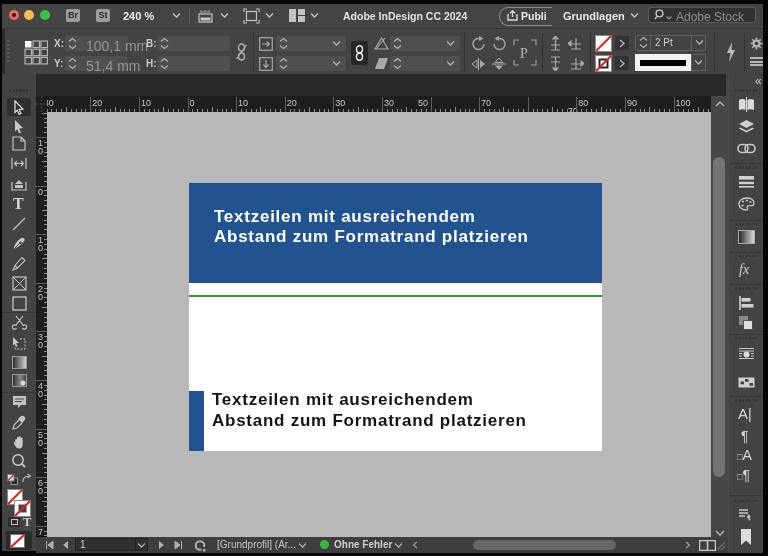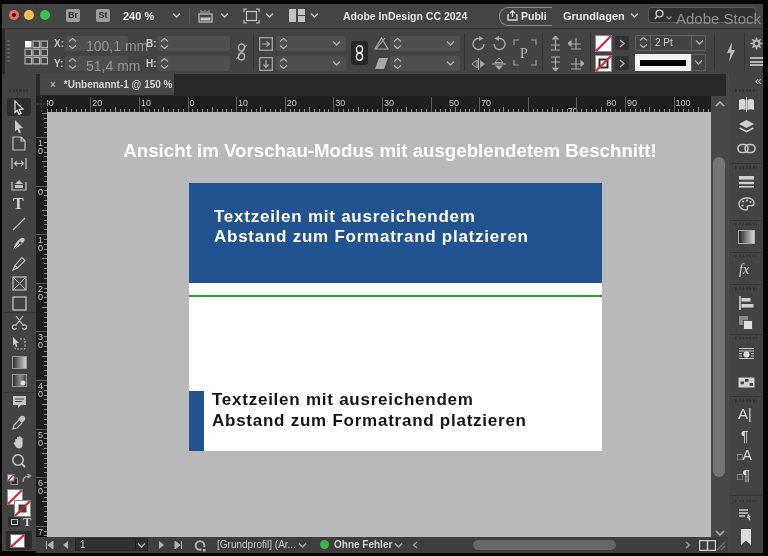--- a/index.html
+++ b/index.html
@@ -92,21 +92,21 @@
     </svg>
 
   <div class="abs" style="left:646px;top:3px;width:108px;height:16px;background:#313131;border:1px solid #5a5a5a;border-radius:3px;box-sizing:border-box;"></div>
   <svg class="abs" style="left:652px;top:5px;" width="12" height="12">
     <circle cx="5.5" cy="4.5" r="3.4" fill="none" stroke="#c9c9c9" stroke-width="1.4"></circle>
     <path d="M3 7.5 L1 10" stroke="#c9c9c9" stroke-width="1.4"></path>
   </svg>
   <svg class="abs" style="left:664px;top:12px;" width="6" height="5">
       <path d="M0.5 0.5 L3 3 L5.5 0.5" stroke="#999" stroke-width="1.1" fill="none"></path>
     </svg>
-  <div class="abs" style="left:674px;top:6px;font-size:15px;color:#8f8f8f;">Adobe Stock</div>
+  <div class="abs" style="left:674px;top:6px;font-size:12px;color:#8f8f8f;">Adobe Stock</div>
 </div>
 
 <div class="abs" id="cpanel">
   <div class="abs" style="left:0;top:0;width:3px;height:45px;background:#2a2a2a;"></div>
   <div class="abs" style="left:5px;top:11px;width:3px;height:24px;background-image:repeating-linear-gradient(180deg,#5a5a5a 0,#5a5a5a 2px,transparent 2px,transparent 4px);"></div>
 
   <svg class="abs" style="left:22px;top:11px;" width="24" height="25">
     <rect x="1" y="1" width="6.5" height="6.5" fill="#fff"></rect>
     <rect x="9" y="1" width="6.5" height="6.5" fill="none" stroke="#b5b5b5" stroke-width="1.2"></rect>
     <rect x="17" y="1" width="6.5" height="6.5" fill="none" stroke="#b5b5b5" stroke-width="1.2"></rect>
@@ -288,21 +288,20 @@
     <circle cx="6.5" cy="6.5" r="1.8" fill="#3d3d3d"></circle>
   </svg>
   <div class="abs" style="left:748px;top:28px;width:13px;height:2px;background:#b5b5b5;"></div>
   <div class="abs" style="left:748px;top:31.5px;width:13px;height:2px;background:#b5b5b5;"></div>
   <div class="abs" style="left:748px;top:35px;width:13px;height:2px;background:#b5b5b5;"></div>
 </div>
 
 <div class="abs" id="tabbar">
   <div class="abs" style="left:0;top:0;width:34px;height:22px;background:#434343;"></div>
   <div class="abs" style="left:5px;top:0px;color:#c9c9c9;font-size:12px;">»</div>
-  <div id="tab"><span style="margin-left:10px;color:#b0b0b0;">×</span><span style="margin-left:8px;">*Unbenannt-1 @ 150 %</span></div>
   <div class="abs" style="left:724px;top:0;width:37px;height:22px;background:#434343;"></div>
 </div>
 
 <div class="abs" id="ltool">
   <div class="dots" style="left:7px;top:15px;width:20px;"></div>
 
   <div class="abs" style="left:5px;top:23.5px;width:24px;height:18.5px;background:#2e2e2e;border-radius:2px;"></div>
   <svg class="abs" style="left:11px;top:25.5px;" width="12" height="15">
       <path d="M2 1 L10 9 L6.2 9.4 L8 13.5 L6 14.3 L4.3 10.2 L2 12.4 Z" fill="none" stroke="#e2e2e2" stroke-width="1.2"></path>
     </svg>
@@ -521,21 +520,21 @@
       <div class="abs" style="left:350.8px;top:13px;width:1px;height:3px;background:#8a8a8a;"></div>
       <div class="abs" style="left:355.6px;top:13px;width:1px;height:3px;background:#8a8a8a;"></div>
       <div class="abs" style="left:360.5px;top:13px;width:1px;height:3px;background:#8a8a8a;"></div>
       <div class="abs" style="left:365.3px;top:13px;width:1px;height:3px;background:#8a8a8a;"></div>
       <div class="abs" style="left:370.2px;top:11px;width:1px;height:5px;background:#8a8a8a;"></div>
       <div class="abs" style="left:375.1px;top:13px;width:1px;height:3px;background:#8a8a8a;"></div>
       <div class="abs" style="left:379.9px;top:13px;width:1px;height:3px;background:#8a8a8a;"></div>
       <div class="abs" style="left:384.8px;top:13px;width:1px;height:3px;background:#8a8a8a;"></div>
       <div class="abs" style="left:389.6px;top:13px;width:1px;height:3px;background:#8a8a8a;"></div>
       <div class="abs" style="left:394.5px;top:1px;width:1px;height:15px;background:#5f5f5f;"></div>
-      <div class="rlbl" style="left:413px;top:2px;">50</div>
+      <div class="rlbl" style="left:382px;top:2px;">50</div>
       <div class="abs" style="left:399.4px;top:13px;width:1px;height:3px;background:#8a8a8a;"></div>
       <div class="abs" style="left:404.2px;top:13px;width:1px;height:3px;background:#8a8a8a;"></div>
       <div class="abs" style="left:409.1px;top:13px;width:1px;height:3px;background:#8a8a8a;"></div>
       <div class="abs" style="left:413.9px;top:13px;width:1px;height:3px;background:#8a8a8a;"></div>
       <div class="abs" style="left:418.8px;top:11px;width:1px;height:5px;background:#8a8a8a;"></div>
       <div class="abs" style="left:423.7px;top:13px;width:1px;height:3px;background:#8a8a8a;"></div>
       <div class="abs" style="left:428.5px;top:13px;width:1px;height:3px;background:#8a8a8a;"></div>
       <div class="abs" style="left:433.4px;top:13px;width:1px;height:3px;background:#8a8a8a;"></div>
       <div class="abs" style="left:438.2px;top:13px;width:1px;height:3px;background:#8a8a8a;"></div>
       <div class="abs" style="left:443.1px;top:1px;width:1px;height:15px;background:#5f5f5f;"></div>
@@ -554,21 +553,21 @@
       <div class="abs" style="left:496.6px;top:13px;width:1px;height:3px;background:#8a8a8a;"></div>
       <div class="abs" style="left:501.4px;top:13px;width:1px;height:3px;background:#8a8a8a;"></div>
       <div class="abs" style="left:506.3px;top:13px;width:1px;height:3px;background:#8a8a8a;"></div>
       <div class="abs" style="left:511.1px;top:13px;width:1px;height:3px;background:#8a8a8a;"></div>
       <div class="abs" style="left:516.0px;top:11px;width:1px;height:5px;background:#8a8a8a;"></div>
       <div class="abs" style="left:520.9px;top:13px;width:1px;height:3px;background:#8a8a8a;"></div>
       <div class="abs" style="left:525.7px;top:13px;width:1px;height:3px;background:#8a8a8a;"></div>
       <div class="abs" style="left:530.6px;top:13px;width:1px;height:3px;background:#8a8a8a;"></div>
       <div class="abs" style="left:535.4px;top:13px;width:1px;height:3px;background:#8a8a8a;"></div>
       <div class="abs" style="left:540.3px;top:1px;width:1px;height:15px;background:#5f5f5f;"></div>
-      <div class="rlbl" style="left:542.3px;top:2px;padding-left:28px;">80</div>
+      <div class="rlbl" style="left:542.3px;top:2px;">80</div>
       <div class="abs" style="left:545.2px;top:13px;width:1px;height:3px;background:#8a8a8a;"></div>
       <div class="abs" style="left:550.0px;top:13px;width:1px;height:3px;background:#8a8a8a;"></div>
       <div class="abs" style="left:554.9px;top:13px;width:1px;height:3px;background:#8a8a8a;"></div>
       <div class="abs" style="left:559.7px;top:13px;width:1px;height:3px;background:#8a8a8a;"></div>
       <div class="abs" style="left:564.6px;top:11px;width:1px;height:5px;background:#8a8a8a;"></div>
       <div class="abs" style="left:569.5px;top:13px;width:1px;height:3px;background:#8a8a8a;"></div>
       <div class="abs" style="left:574.3px;top:13px;width:1px;height:3px;background:#8a8a8a;"></div>
       <div class="abs" style="left:579.2px;top:13px;width:1px;height:3px;background:#8a8a8a;"></div>
       <div class="abs" style="left:584.0px;top:13px;width:1px;height:3px;background:#8a8a8a;"></div>
       <div class="abs" style="left:588.9px;top:1px;width:1px;height:15px;background:#5f5f5f;"></div>
@@ -722,21 +721,20 @@
         <div style="line-height:8px;">7</div>
         <div style="line-height:8px;">0</div>
       </div>
       <div class="abs" style="left:8px;top:418.6px;width:3px;height:1px;background:#8a8a8a;"></div>
       <div class="abs" style="left:8px;top:423.4px;width:3px;height:1px;background:#8a8a8a;"></div>
     </div>
   </div>
 
 <div class="abs" id="canvas">
   <div class="abs" style="left:0;top:0;width:664px;height:425px;background:#b9b9b9;"></div>
-  <div class="abs" style="left:0;top:30px;width:686px;height:20px;line-height:18.7px;text-align:center;color:#fff;font-size:18.7px;font-weight:bold;">Ansicht im Vorschau-Modus mit ausgeblendetem Beschnitt!</div>
 
   <div class="abs" style="left:142px;top:71px;width:413px;height:268px;background:#fff;"></div>
   <div class="abs" style="left:142px;top:71px;width:413px;height:100px;background:#20538f;"></div>
   <div class="abs" style="left:167px;top:94.6px;width:380px;color:#fff;font-size:17px;font-weight:bold;letter-spacing:0.75px;line-height:20.6px;">Textzeilen mit ausreichendem<br>Abstand zum Formatrand platzieren</div>
   <div class="abs" style="left:142px;top:183px;width:413px;height:1.5px;background:#2fa02f;"></div>
   <div class="abs" style="left:142px;top:278.5px;width:15px;height:60px;background:#20538f;"></div>
   <div class="abs" style="left:165px;top:278.3px;width:380px;color:#141414;font-size:17px;font-weight:bold;letter-spacing:0.75px;line-height:20.6px;">Textzeilen mit ausreichendem<br>Abstand zum Formatrand platzieren</div>
 </div>
 
 <div class="abs" id="vscol">

